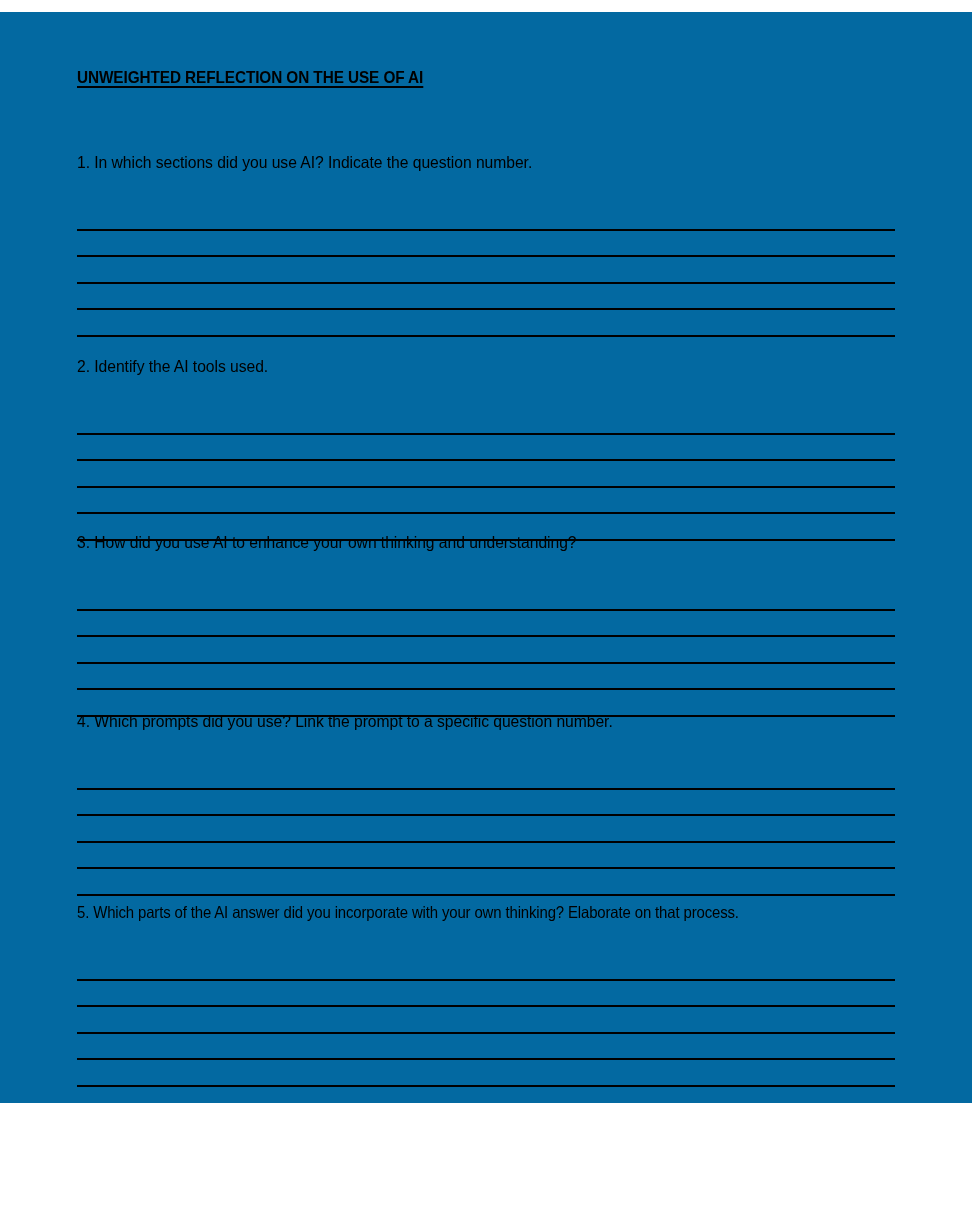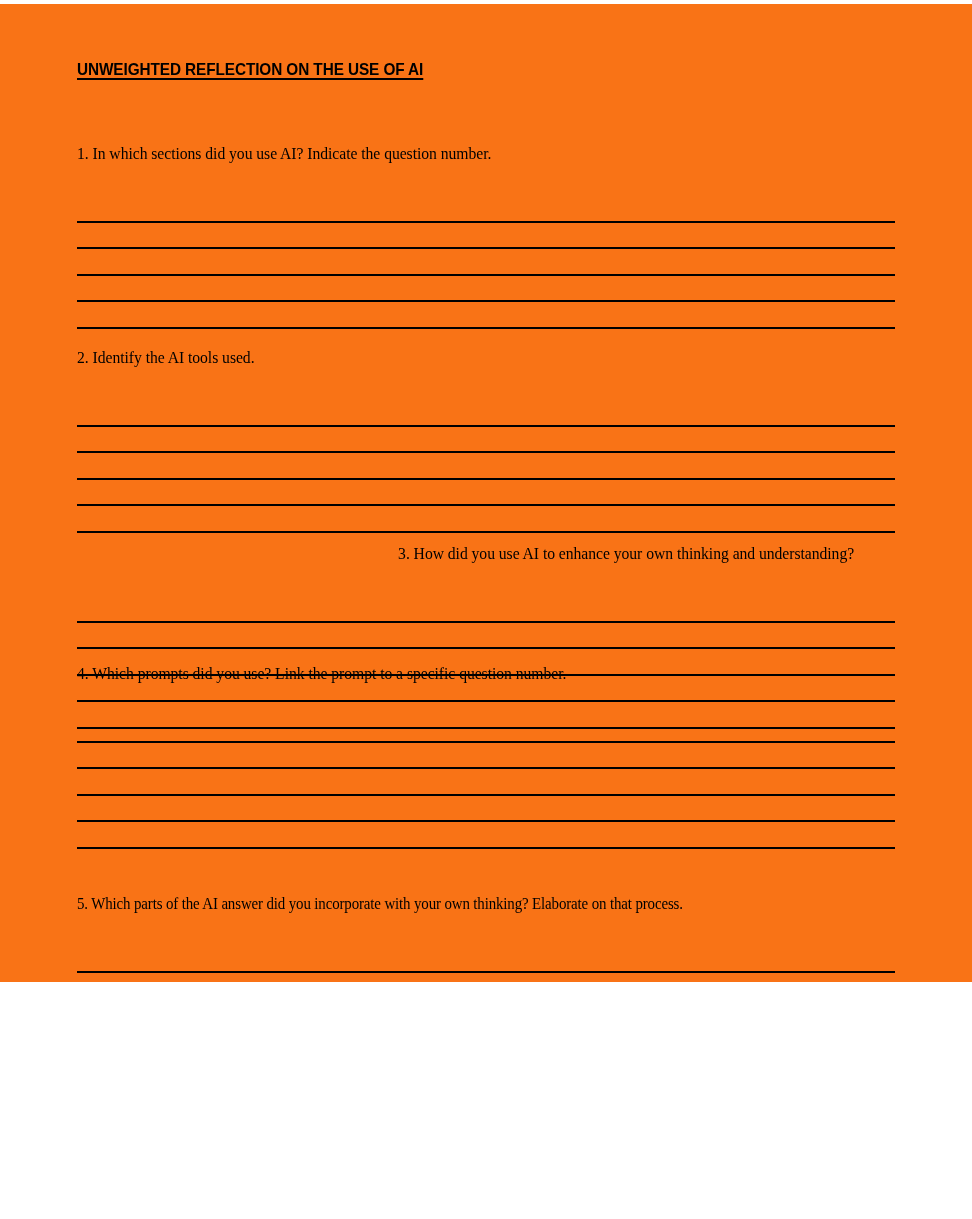--- a/index.html
+++ b/index.html
@@ -11,23 +11,23 @@
 
   body {
     font-family: "Liberation Sans", sans-serif;
     color: #000000;
     -webkit-font-smoothing: antialiased;
   }
 
   .page {
     position: relative;
     width: 972px;
-    height: 978px;
-    margin: 4px auto;
-    background: #f97316;
+    height: 1091px;
+    margin: 12px auto;
+    background: #0369a1;
     overflow: hidden;
     box-sizing: border-box;
   }
 
   .content {
     position: absolute;
     left: 77px;
     top: 0;
     width: 818px;
   }
@@ -48,21 +48,20 @@
     white-space: nowrap;
     transform: scaleX(0.93);
     transform-origin: left center;
   }
 
   
   .section {
     position: absolute;
     left: 0;
     width: 818px;
-    font-family: Liberation Serif, serif;
   }
 
   .question-text {
     margin: 0;
     font-size: 16.5px;
     font-weight: normal;
     line-height: 1.25;
     white-space: nowrap;
     letter-spacing: -0.05px;
     transform: scaleX(0.95);
@@ -111,32 +110,32 @@
       <p class="question-text">2. Identify the AI tools used.</p>
       <div class="lines" style="height:136px;">
         <div class="rule-line" style="top:56px;"></div>
         <div class="rule-line" style="top:82.5px;"></div>
         <div class="rule-line" style="top:109px;"></div>
         <div class="rule-line" style="top:135.5px;"></div>
         <div class="rule-line" style="top:162px;"></div>
       </div>
     </div>
 
-    <div class="section" style="top:540px;text-align:right;">
+    <div class="section" style="top:520px;">
       <p class="question-text">3. How did you use AI to enhance your own thinking and understanding?</p>
       <div class="lines" style="height:136px;">
         <div class="rule-line" style="top:56px;"></div>
         <div class="rule-line" style="top:82.5px;"></div>
         <div class="rule-line" style="top:109px;"></div>
         <div class="rule-line" style="top:135.5px;"></div>
         <div class="rule-line" style="top:162px;"></div>
       </div>
     </div>
 
-    <div class="section" style="top:660px;">
+    <div class="section" style="top:699px;">
       <p class="question-text">4. Which prompts did you use? Link the prompt to a specific question number.</p>
       <div class="lines" style="height:136px;">
         <div class="rule-line" style="top:56px;"></div>
         <div class="rule-line" style="top:82.5px;"></div>
         <div class="rule-line" style="top:109px;"></div>
         <div class="rule-line" style="top:135.5px;"></div>
         <div class="rule-line" style="top:162px;"></div>
       </div>
     </div>
 

